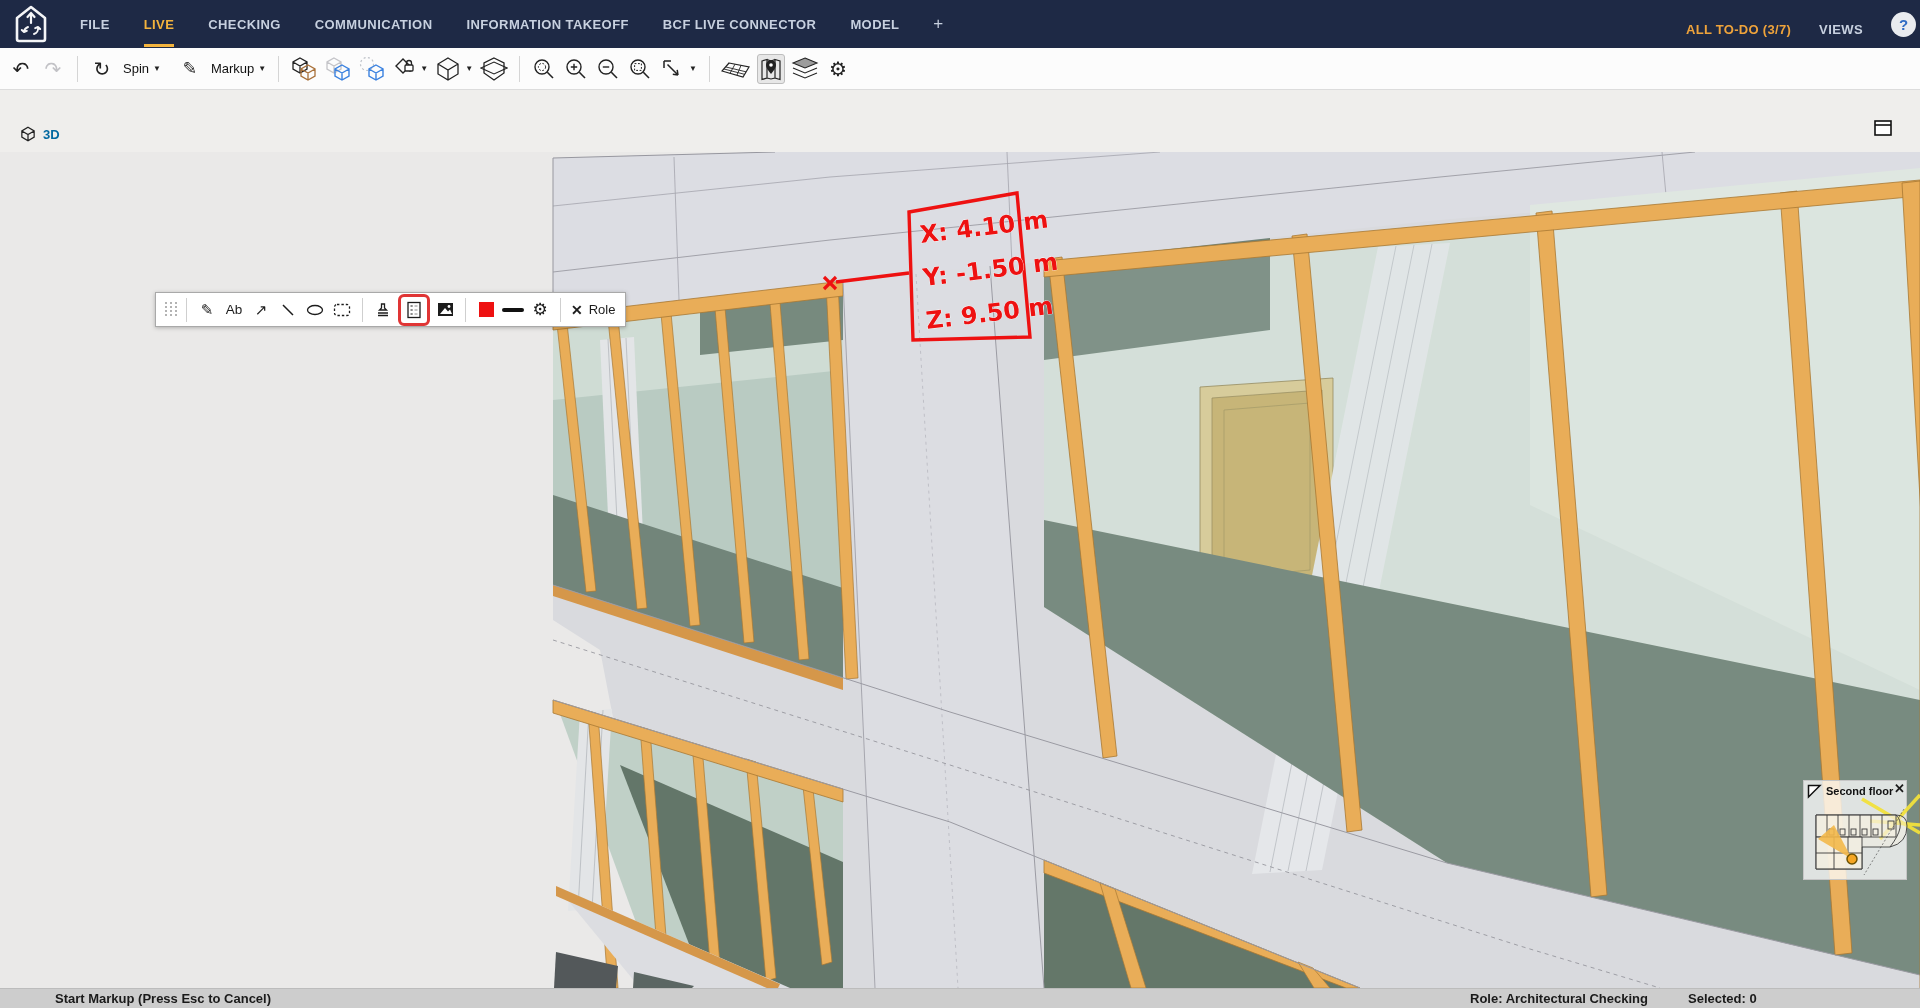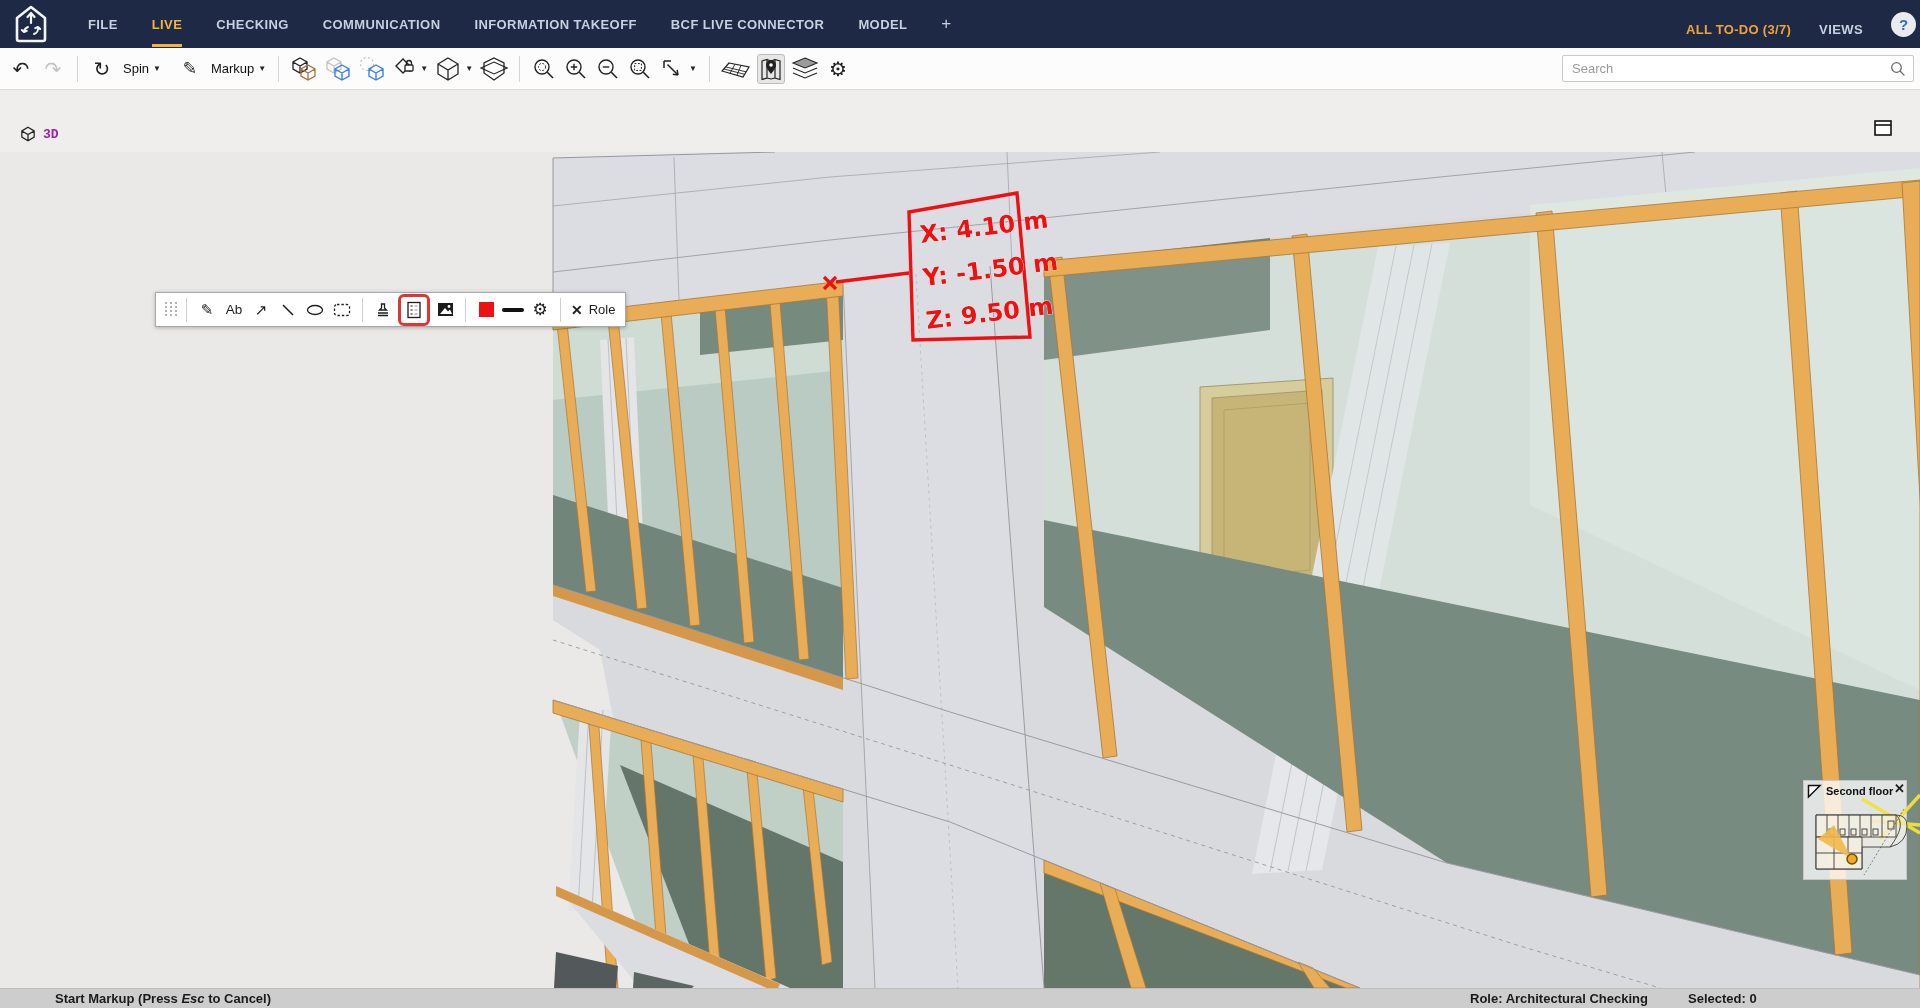--- a/index.html
+++ b/index.html
@@ -3,21 +3,21 @@
 <meta charset="utf-8">
 <style>
   * { margin:0; padding:0; box-sizing:border-box; }
   html,body { width:1920px; height:1008px; overflow:hidden;
     font-family:"Liberation Sans", sans-serif; background:#e9e8e7; position:relative; }
 
   
   .topbar { position:absolute; left:0; top:0; width:1920px; height:48px;
     background:#1e2945; display:flex; align-items:center; z-index:50; }
   .logo { width:34px; height:38px; margin-left:14px; flex:0 0 auto; }
-  .menu { display:flex; align-items:center; gap:34px; margin-left:40px; }
+  .menu { display:flex; align-items:center; gap:34px; margin-left:32px; }
   .menu-item { color:#c7d0df; font-size:13px; font-weight:600; letter-spacing:.4px;
     padding:15px 0 12px 0; border-bottom:3px solid transparent; cursor:default; white-space:nowrap; }
   .menu-item.active { color:#f3b33d; border-bottom-color:#f3b33d; }
   .menu-item.plus { font-size:17px; font-weight:400; }
   .topbar-right { margin-left:auto; display:flex; align-items:flex-end; gap:28px; padding-right:4px; }
   .todo-label { color:#efa33b; font-size:13px; font-weight:700; letter-spacing:.3px; }
   .views-label { color:#c7d0df; font-size:13px; font-weight:600; letter-spacing:.4px; }
   .help-btn { width:25px; height:25px; border-radius:50%; background:#e9ebef; color:#2f6bc4;
     font-size:15px; font-weight:700; display:flex; align-items:center; justify-content:center; }
 
@@ -36,21 +36,21 @@
   .search-wrap { position:absolute; right:6px; top:7px; width:352px; height:27px;
     border:1px solid #c9c9c9; border-radius:2px; background:#fff; display:flex; align-items:center; }
   .search-wrap input { border:0; outline:0; flex:1; font-size:13px; padding:0 6px 0 9px;
     font-family:"Liberation Sans",sans-serif; color:#333; background:transparent; }
   .search-wrap input::placeholder { color:#9a9a9a; }
   .search-icon { margin-right:7px; flex:0 0 auto; }
 
   
   .workspace { position:absolute; left:0; top:90px; width:1920px; height:898px; background:#efeeec; }
   .viewtab { position:absolute; left:20px; top:36px; display:flex; align-items:center; gap:7px;
-    font-size:13px; font-weight:700; color:#a21caf;font-family:Liberation Mono, monospace; }
+    font-size:13px; font-weight:700; color:#0369a1; }
   .layout-icon { position:absolute; right:28px; top:30px; }
   .scene { position:absolute; left:0; top:62px; width:1920px; height:836px; }
 
   
   .mk-toolbar { position:absolute; left:155px; top:292px; height:35px; background:#fff;
     border:1px solid #a9a9a9; box-shadow:0 1px 4px rgba(0,0,0,.25); display:flex;
     align-items:center; padding:0 8px; gap:3px; z-index:40; }
   .mk-btn { min-width:24px; height:26px; display:flex; align-items:center; justify-content:center;
     color:#1c1c1c; font-size:15px; }
   .mk-sep { width:1px; height:24px; background:#cfcfcf; margin:0 5px; }
@@ -66,21 +66,21 @@
   .minimap { position:absolute; left:1803px; top:780px; width:104px; height:100px;
     background:rgba(252,252,252,.78); border:1px solid #c6c6c6; z-index:30; }
   .minimap-title { position:absolute; left:22px; top:4px; font-size:11px; font-weight:700; color:#111; white-space:nowrap; }
   .minimap-close { position:absolute; right:1px; top:0px; font-size:13px; font-weight:700; color:#1a1a1a; }
   .minimap svg.plan { position:absolute; left:0; top:0; }
 
   
   .statusbar { position:absolute; left:0; top:988px; width:1920px; height:20px; background:#cdcdcd;
     border-top:1px solid #bcbcbc; font-size:13px; font-weight:600; color:#1a1a1a; z-index:50; }
   .status-left { position:absolute; left:55px; top:2px; }
-  .status-left .esc { font-style:italic; }
+  .status-left .esc { }
   .status-role { position:absolute; left:1470px; top:2px; }
   .status-selected { position:absolute; left:1688px; top:2px; }
 </style>
 </head>
 <body>
 
 <div class="topbar">
   <svg class="logo" viewBox="0 0 34 38">
     <path d="M17 2 L31 13 L31 34 Q31 36 29 36 L5 36 Q3 36 3 34 L3 13 Z" fill="none" stroke="#f4f5f7" stroke-width="2.6" stroke-linejoin="round"></path>
     <path d="M17 8 L17 18 M17 8 L13.5 12 M17 8 L20.5 12" stroke="#f4f5f7" stroke-width="2.2" fill="none" stroke-linecap="round"></path>
@@ -211,27 +211,20 @@
   </span>
   <span class="tb-btn">
     <svg width="28" height="26" viewBox="0 0 28 26">
       <path d="M14 2 L26 7 L14 12 L2 7 Z" fill="#9c9c9c" stroke="#222" stroke-width="1.1"></path>
       <path d="M2 12 L14 17 L26 12" fill="none" stroke="#222" stroke-width="1.1"></path>
       <path d="M2 17 L14 22 L26 17" fill="none" stroke="#222" stroke-width="1.1"></path>
     </svg>
   </span>
   <span class="tb-btn glyph-20">⚙</span>
 
-  <div class="search-wrap">
-    <input type="text" placeholder="Search" style="">
-    <svg class="search-icon" width="16" height="16" viewBox="0 0 16 16">
-      <circle cx="6.5" cy="6.5" r="4.8" fill="none" stroke="#6b6b6b" stroke-width="1.3"></circle>
-      <line x1="10" y1="10" x2="14.4" y2="14.4" stroke="#6b6b6b" stroke-width="1.3"></line>
-    </svg>
-  </div>
 </div>
 
 <div class="workspace">
 
   <div class="viewtab">
     <svg width="16" height="16" viewBox="0 0 26 26">
       <path d="M13 2 L23 8 L23 18 L13 24 L3 18 L3 8 Z M3 8 L13 14 L23 8 M13 14 L13 24" fill="none" stroke="#222" stroke-width="2"></path>
     </svg>
     <span>3D</span>
   </div>

